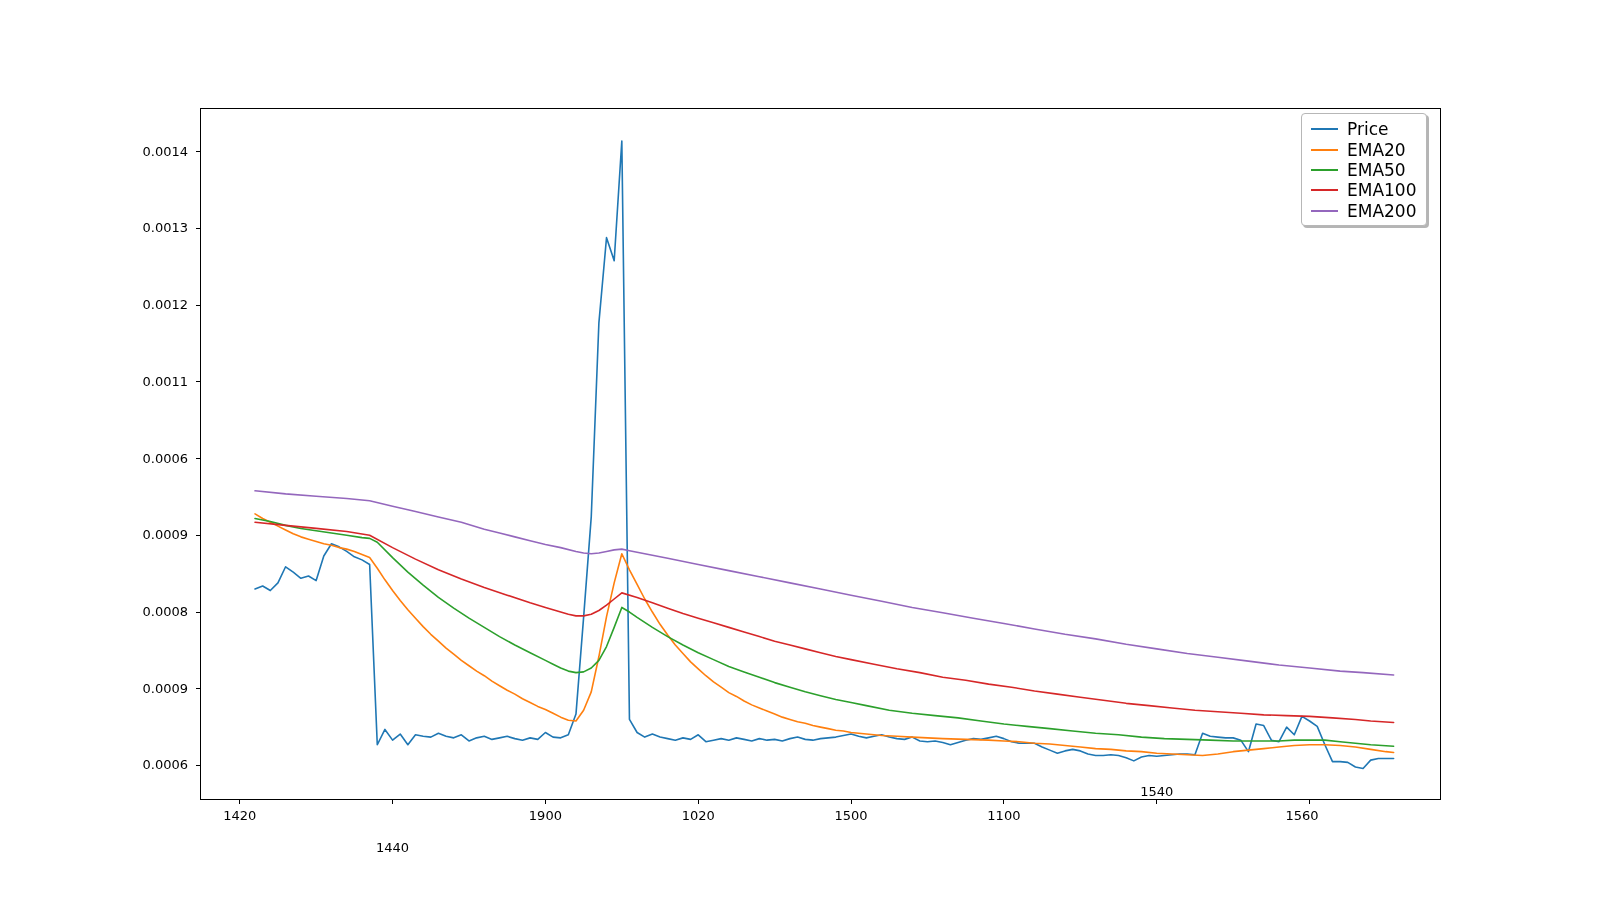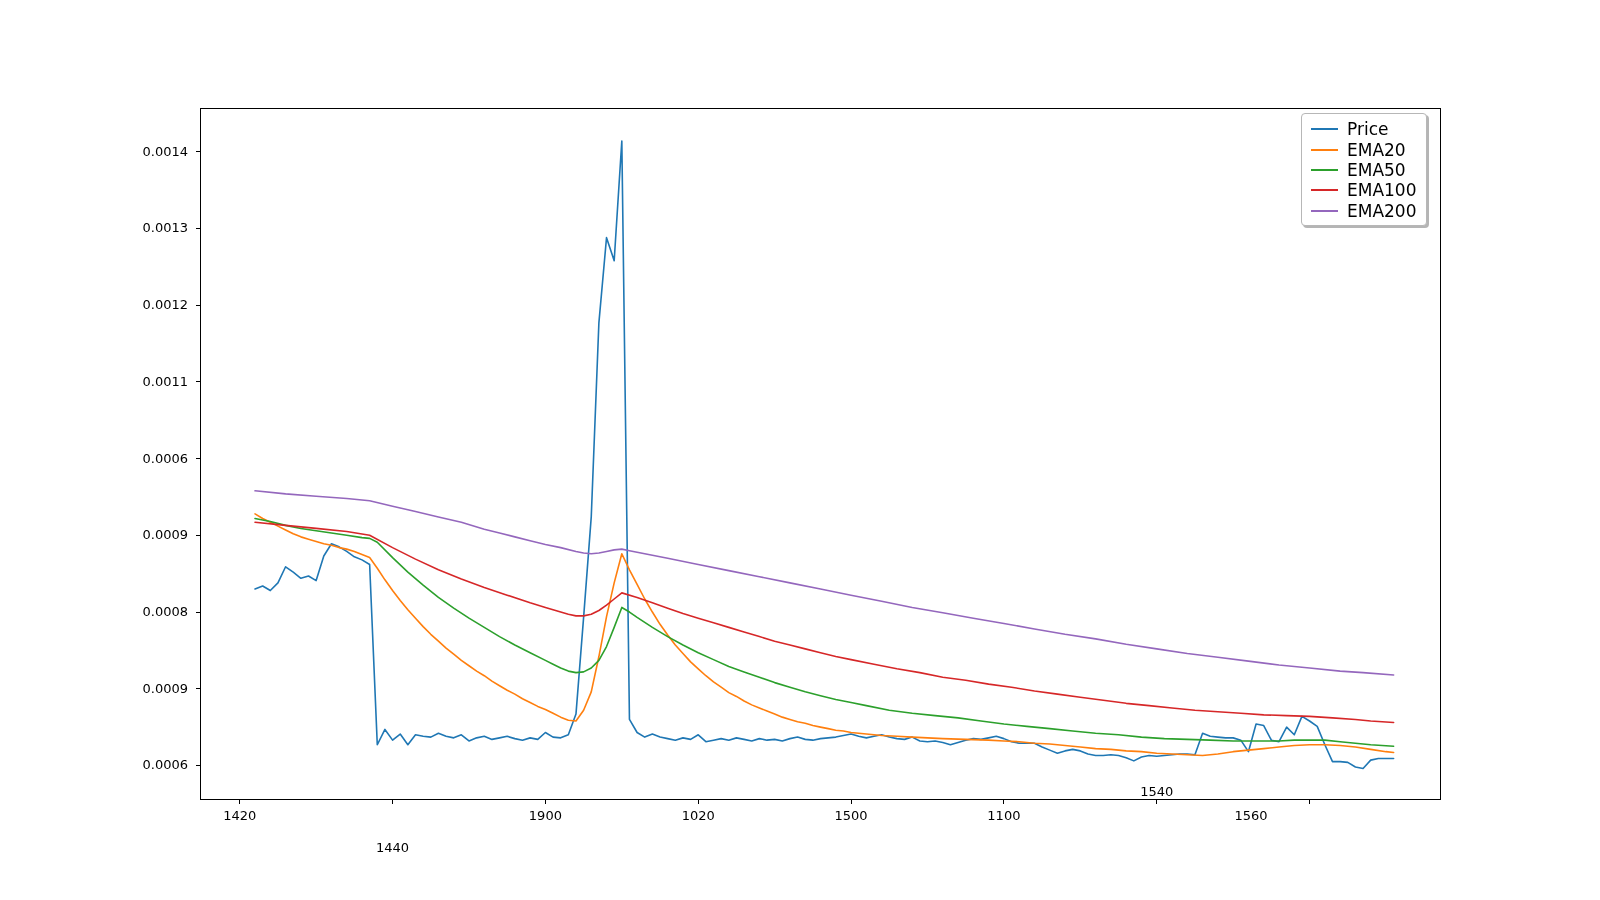--- a/index.html
+++ b/index.html
@@ -57,21 +57,21 @@
       <div class="tick-label x-label" style="left: 515.401px; top: 808px; width: 60px;">1900</div>
       <div class="tick" style="left: 697.734px; top: 800px; width: 1px; height: 4px;"></div>
       <div class="tick-label x-label" style="left: 668.234px; top: 808px; width: 60px;">1020</div>
       <div class="tick" style="left: 850.567px; top: 800px; width: 1px; height: 4px;"></div>
       <div class="tick-label x-label" style="left: 821.067px; top: 808px; width: 60px;">1500</div>
       <div class="tick" style="left: 1003.4px; top: 800px; width: 1px; height: 4px;"></div>
       <div class="tick-label x-label" style="left: 973.899px; top: 808px; width: 60px;">1100</div>
       <div class="tick" style="left: 1156.23px; top: 800px; width: 1px; height: 4px;"></div>
       <div class="tick-label x-label" style="left: 1126.73px; top: 784px; width: 60px;">1540</div>
       <div class="tick" style="left: 1309.06px; top: 800px; width: 1px; height: 4px;"></div>
-      <div class="tick-label x-label" style="left: 1221px; top: 808px; width: 60px;">1560</div>
+      <div class="tick-label x-label" style="left: 1272px; top: 808px; width: 60px;">1560</div>
       <div class="tick" style="left: 196px; top: 764.977px; width: 4px; height: 1px;"></div>
       <div class="tick-label y-label" style="left: 118px; top: 757.477px; width: 70px; text-align: right;">0.0006</div>
       <div class="tick" style="left: 196px; top: 688.258px; width: 4px; height: 1px;"></div>
       <div class="tick-label y-label" style="left: 118px; top: 680.758px; width: 70px;">0.0009</div>
       <div class="tick" style="left: 196px; top: 611.54px; width: 4px; height: 1px;"></div>
       <div class="tick-label y-label" style="left: 118px; top: 604.04px; width: 70px;">0.0008</div>
       <div class="tick" style="left: 196px; top: 534.822px; width: 4px; height: 1px;"></div>
       <div class="tick-label y-label" style="left: 118px; top: 527.322px; width: 70px;">0.0009</div>
       <div class="tick" style="left: 196px; top: 458.103px; width: 4px; height: 1px;"></div>
       <div class="tick-label y-label" style="left: 118px; top: 450.603px; width: 70px;">0.0006</div>

